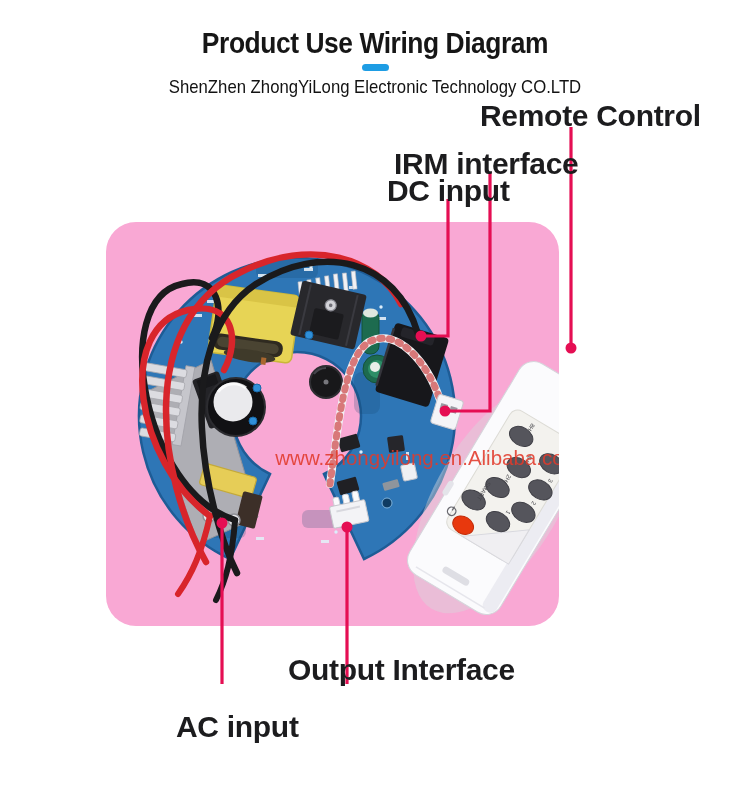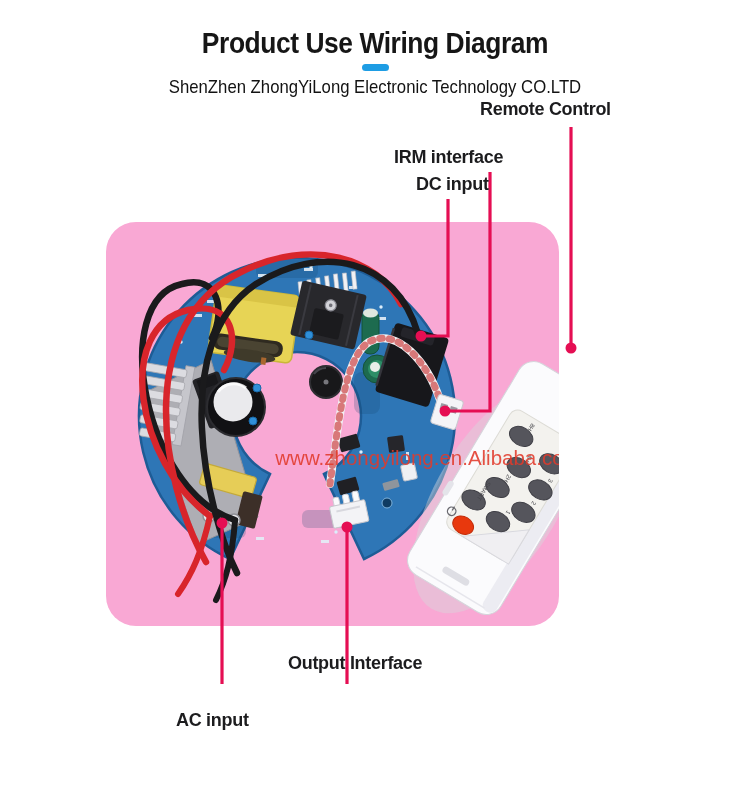--- a/index.html
+++ b/index.html
@@ -14,26 +14,26 @@
   }
   .title-underline{
     width:27px;height:7px;border-radius:4px;background:#1E9DE4;margin:4px auto 5px;
   }
   .subtitle{font-size:19px;color:#121212;transform:scaleX(0.88);margin:0;}
   .photo{
     position:absolute;left:106px;top:222px;width:453px;height:404px;
     background:#f9a8d4;border-radius:30px;overflow:hidden;z-index:1;
   }
   .callout{
-    position:absolute;font-size:18px;font-weight:700;color:#1c1c1e;
+    position:absolute;font-size:30px;font-weight:700;color:#1c1c1e;
     letter-spacing:-0.3px;white-space:nowrap;z-index:6;
   }
   #lbl-remote{left:480px;top:99px;}
   #lbl-irm{left:394px;top:147px;}
-  #lbl-dc{left:387px;top:174px;margin-left:29px;}
+  #lbl-dc{left:387px;top:174px;}
   #lbl-ac{left:176px;top:710px;}
   #lbl-out{left:288px;top:653px;}
   #overlay{position:absolute;left:0;top:0;z-index:5;pointer-events:none;}
 </style>
 </head>
 <body>
 
 <div class="header">
   <div class="title">Product Use Wiring Diagram</div>
   <div class="title-underline"></div>

